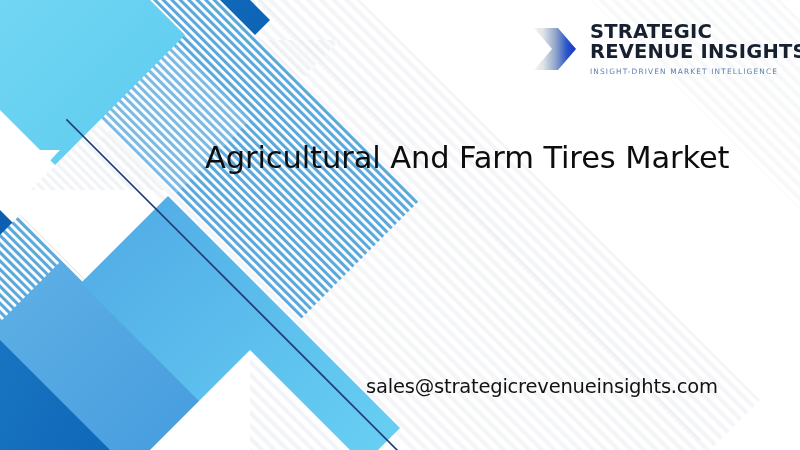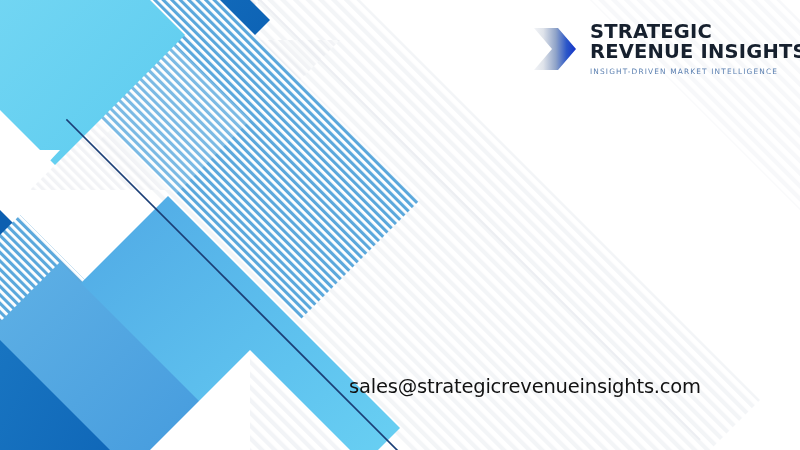--- a/index.html
+++ b/index.html
@@ -88,21 +88,21 @@
     font-size: 30.5px;
     font-weight: normal;
     line-height: 38px;
     letter-spacing: -0.1px;
     white-space: nowrap;
   }
 
   
   #contact-email {
     position: absolute;
-    left: 349px;
+    left: 366px;
     top: 374px;
     color: #121212;
     font-family: "DejaVu Sans", sans-serif;
     font-size: 19.5px;
     line-height: 26px;
     letter-spacing: -0.2px;
     white-space: nowrap;
   }
 </style>
 </head>
@@ -229,16 +229,17 @@
         <path d="M6 6 L30 6 L48 27 L30 48 L6 48 L24 27 Z" fill="url(#chevGrad)"></path>
       </svg>
     </div>
     <div id="logo-text">
       <div class="logo-line">STRATEGIC</div>
       <div class="logo-line">REVENUE INSIGHTS</div>
       <div id="logo-tagline">INSIGHT-DRIVEN MARKET INTELLIGENCE</div>
     </div>
   </div>
 
+  <div id="slide-title">Agricultural And Farm Tires Market</div>
 
   <div id="contact-email">sales@strategicrevenueinsights.com</div>
 
 </div>
 
 </body></html>

